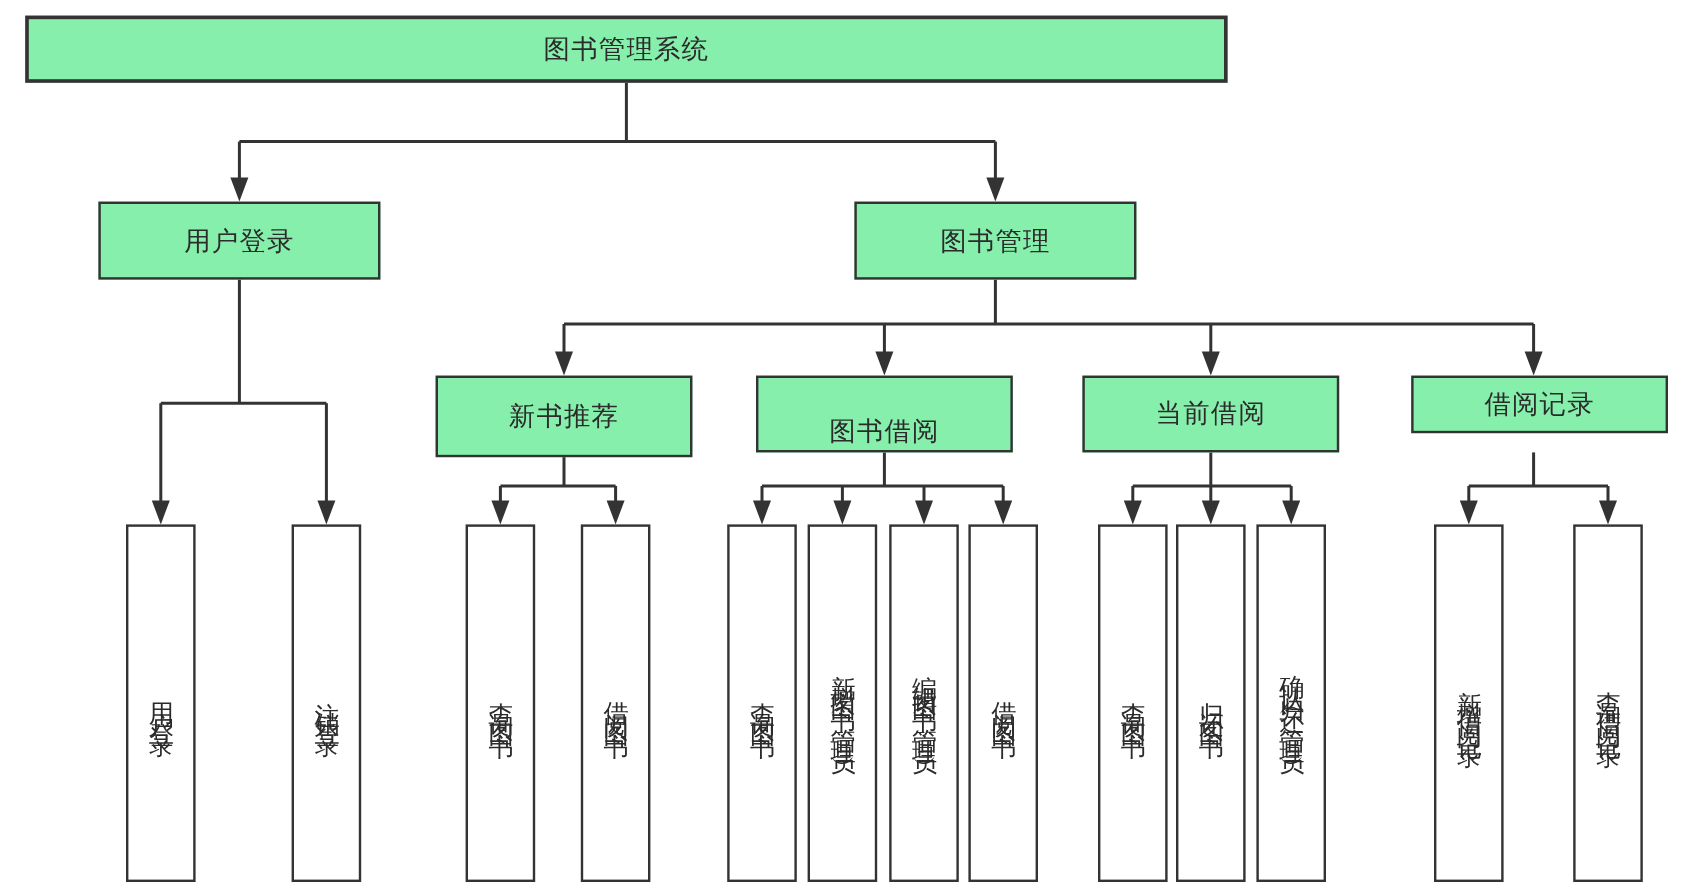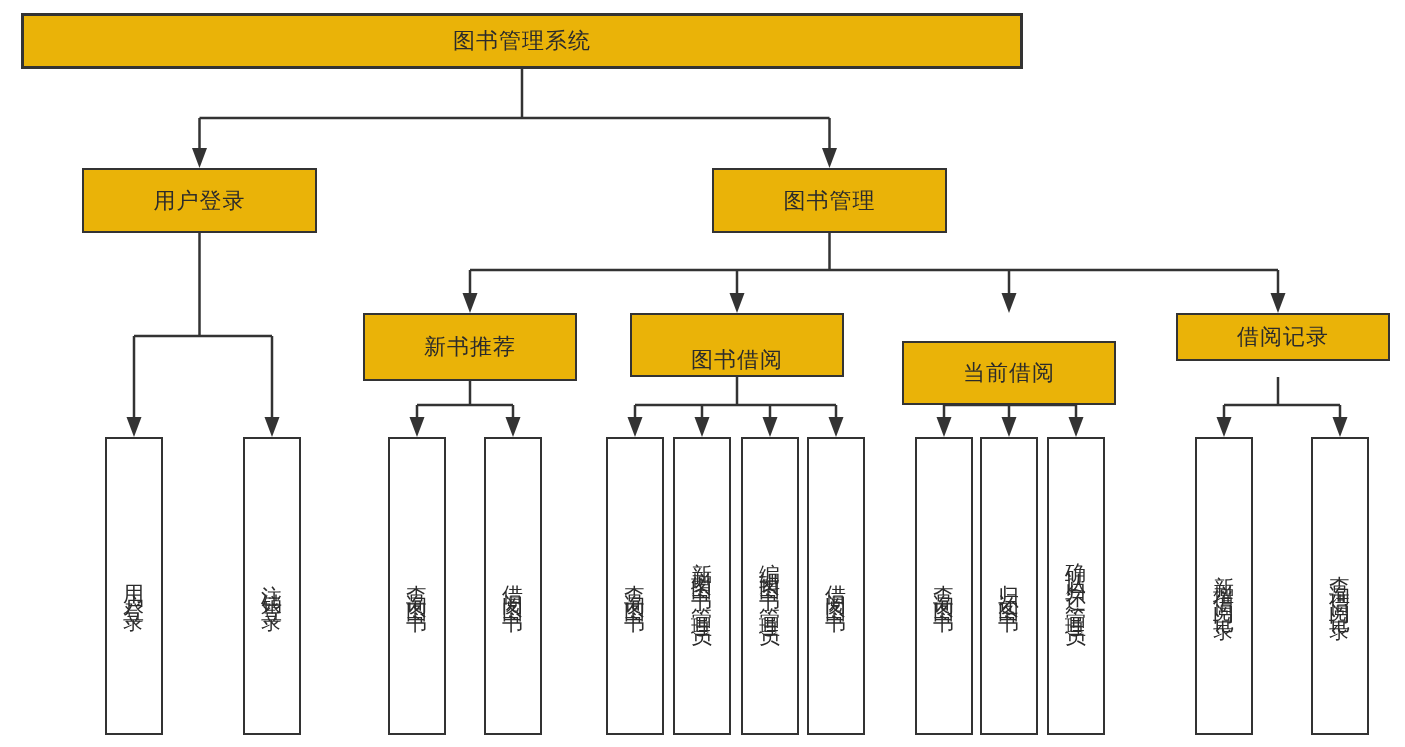--- a/index.html
+++ b/index.html
@@ -24,21 +24,21 @@
     position: absolute;
     inset: 0;
     width: 100%;
     height: 100%;
     color: var(--line);
     pointer-events: none;
   }
 
   .hbox {
     position: absolute;
-    background: #eab308;
+    background: #86efac;
     border: 2px solid var(--line);
     display: flex;
     align-items: center;
     justify-content: center;
     z-index: 2;
   }
   .hbox.root { border-width: 3px; }
   .hbox span {
     font-size: 22px;
     letter-spacing: 1px;
@@ -162,21 +162,21 @@
   <div class="hbox" style="left:712px; top:168px; width:235px; height:65px;">
     <span>图书管理</span>
   </div>
 
   <div class="hbox" style="left:363px; top:313px; width:214px; height:68px;">
     <span>新书推荐</span>
   </div>
   <div class="hbox" style="left:630px; top:313px; width:214px; height:64px;align-items:flex-end;">
     <span>图书借阅</span>
   </div>
-  <div class="hbox" style="left:902px; top:313px; width:214px; height:64px;margin-top:28px;">
+  <div class="hbox" style="left:902px; top:313px; width:214px; height:64px;">
     <span>当前借阅</span>
   </div>
   <div class="hbox" style="left:1176px; top:313px; width:214px; height:48px;">
     <span>借阅记录</span>
   </div>
 
   <div class="vbox" style="left:105px; top:437px; width:58px; height:298px;">
     <span>用户登录</span>
   </div>
   <div class="vbox" style="left:243px; top:437px; width:58px; height:298px;">

